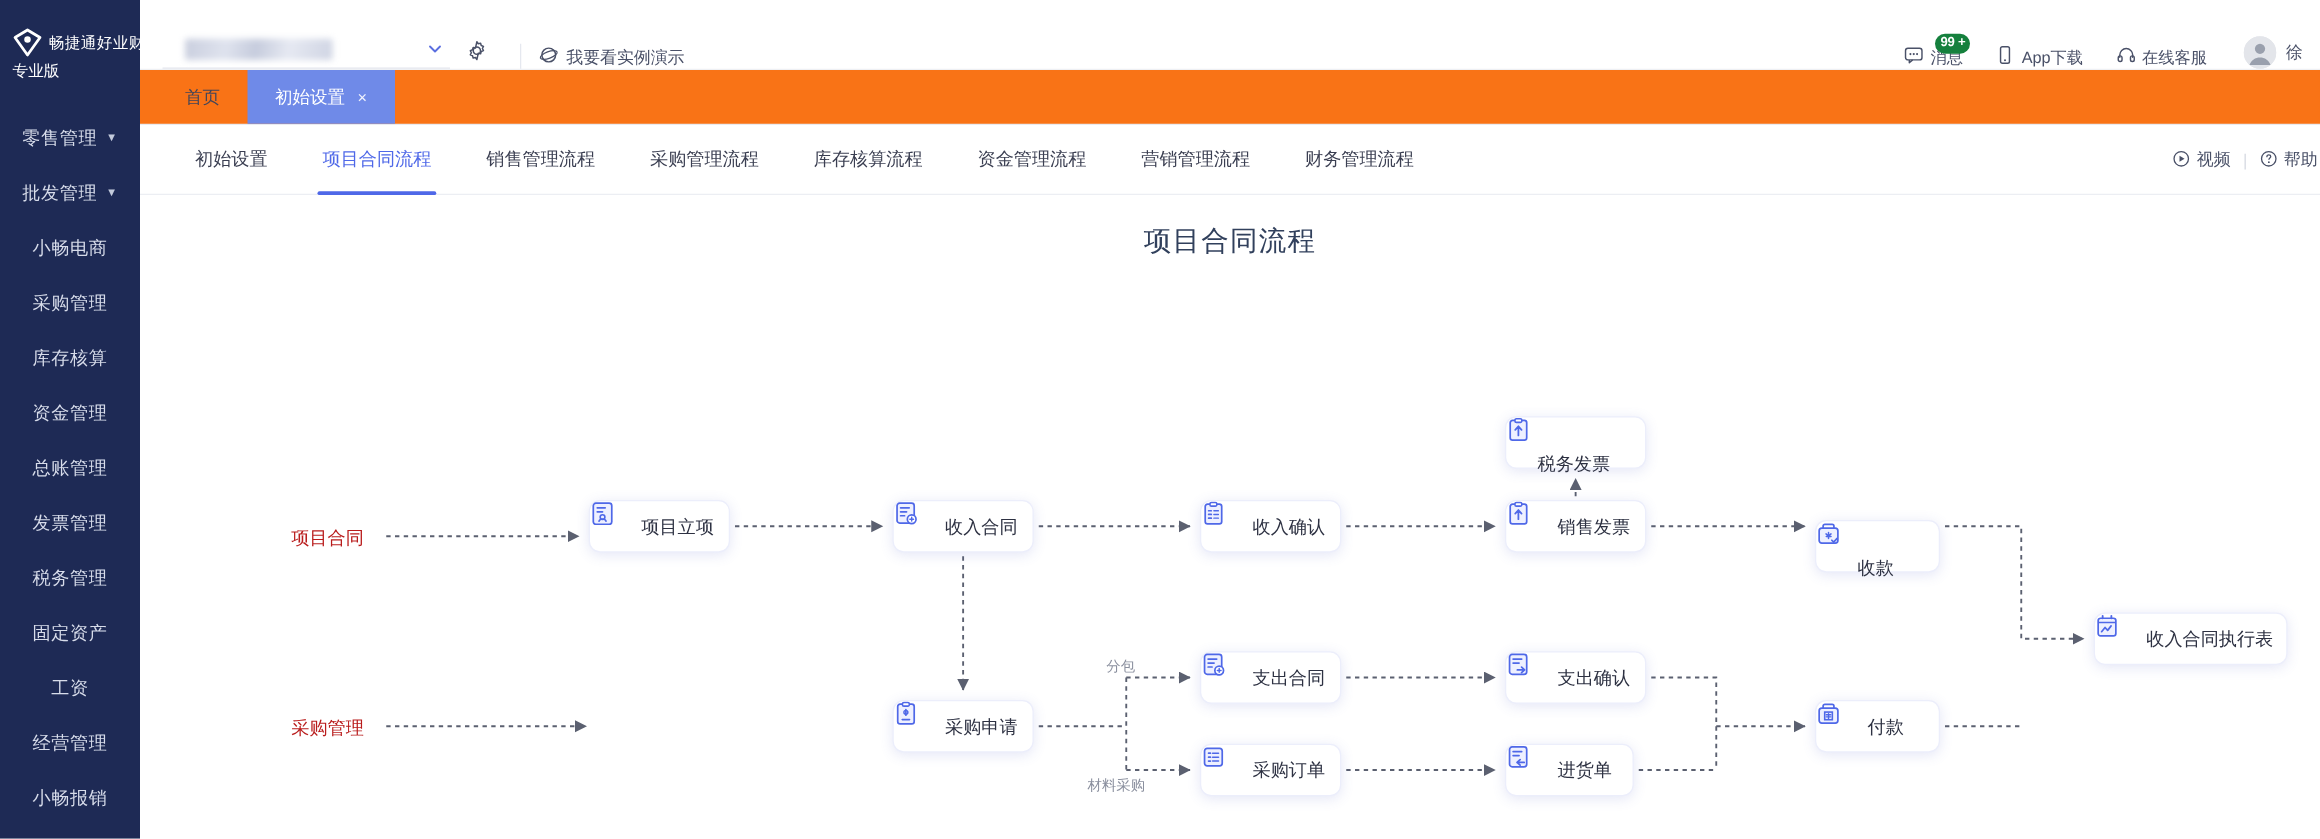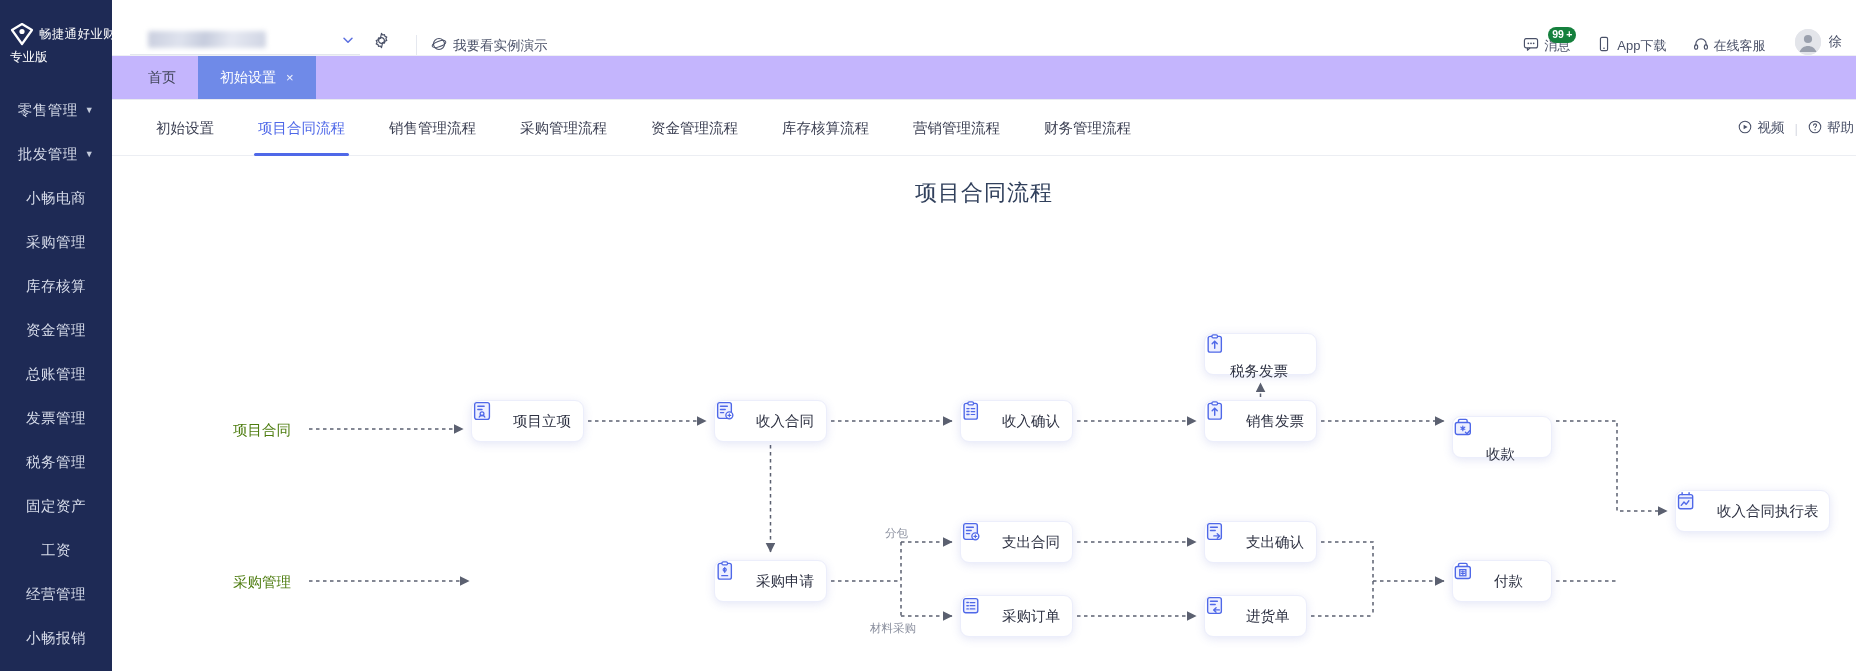--- a/index.html
+++ b/index.html
@@ -75,21 +75,21 @@
   }
   .user-chip { display: flex; align-items: center; gap: 8px; padding-left: 16px; }
   .avatar {
     width: 26px; height: 26px; border-radius: 50%; background: #e3e5ea;
     display: flex; align-items: center; justify-content: center;
   }
   .user-name { font-size: 13.5px; color: #4a5168; white-space: nowrap; overflow: hidden; max-width: 30px; }
 
   
   .tabstrip {
-    height: 44px; flex: 0 0 44px; background: #c4b5fd; display: flex; align-items: stretch;
+    height: 44px; flex: 0 0 44px; background: #f97316; display: flex; align-items: stretch;
     border-bottom: 1px solid #e9ebf0; padding-left: 14px;
   }
   .ptab {
     display: flex; align-items: center; padding: 0 22px; font-size: 14px; color: #41455a;
     cursor: pointer; position: relative;
   }
   .ptab.active { background: #6f8ae8; color: #ffffff; }
   .ptab .tclose { margin-left: 10px; font-size: 13px; opacity: .9; }
 
   
@@ -124,21 +124,21 @@
 
   .node {
     position: absolute; height: 42px; background: #fff; border-radius: 9px;
     border: 1px solid #eceefb;
     box-shadow: 0 2px 10px rgba(86,97,200,.16);
     display: flex; align-items: center; gap: 9px; padding: 0 16px 0 13px;
     font-size: 14.5px; color: #2d3142; white-space: nowrap; cursor: pointer;
   }
   .node .nic { width: 19px; height: 19px; flex: 0 0 19px; display: block; }
   .rowlabel {
-    position: absolute; font-size: 14.5px; color: #4d7c0f; white-space: nowrap;
+    position: absolute; font-size: 14.5px; color: #b91c1c; white-space: nowrap;
   }
   .edgelabel {
     position: absolute; font-size: 11.5px; color: #8a8f9e; white-space: nowrap;
   }
 </style>
 </head>
 <body>
 
 <div class="app">
 
@@ -277,22 +277,22 @@
           <span class="tclose">×</span>
         </div>
       </div>
 
     <div class="navtabs">
       <div style="display:flex;align-items:center" id="nav-tabs-list">
           <div class="ntab">初始设置</div>
           <div class="ntab active">项目合同流程</div>
           <div class="ntab">销售管理流程</div>
           <div class="ntab">采购管理流程</div>
+          <div class="ntab">库存核算流程</div>
           <div class="ntab">资金管理流程</div>
-          <div class="ntab">库存核算流程</div>
           <div class="ntab">营销管理流程</div>
           <div class="ntab">财务管理流程</div>
         </div>
       <div class="navtabs-right">
         <span class="nr-item">
           <span>
             <svg viewBox="0 0 16 16" width="14" height="14">
               <circle cx="8" cy="8" r="6.6" fill="none" stroke="#4a5168" stroke-width="1.2"></circle>
               <path d="M6.4 5.3 L11 8 L6.4 10.7 Z" fill="#4a5168"></path>
             </svg>

